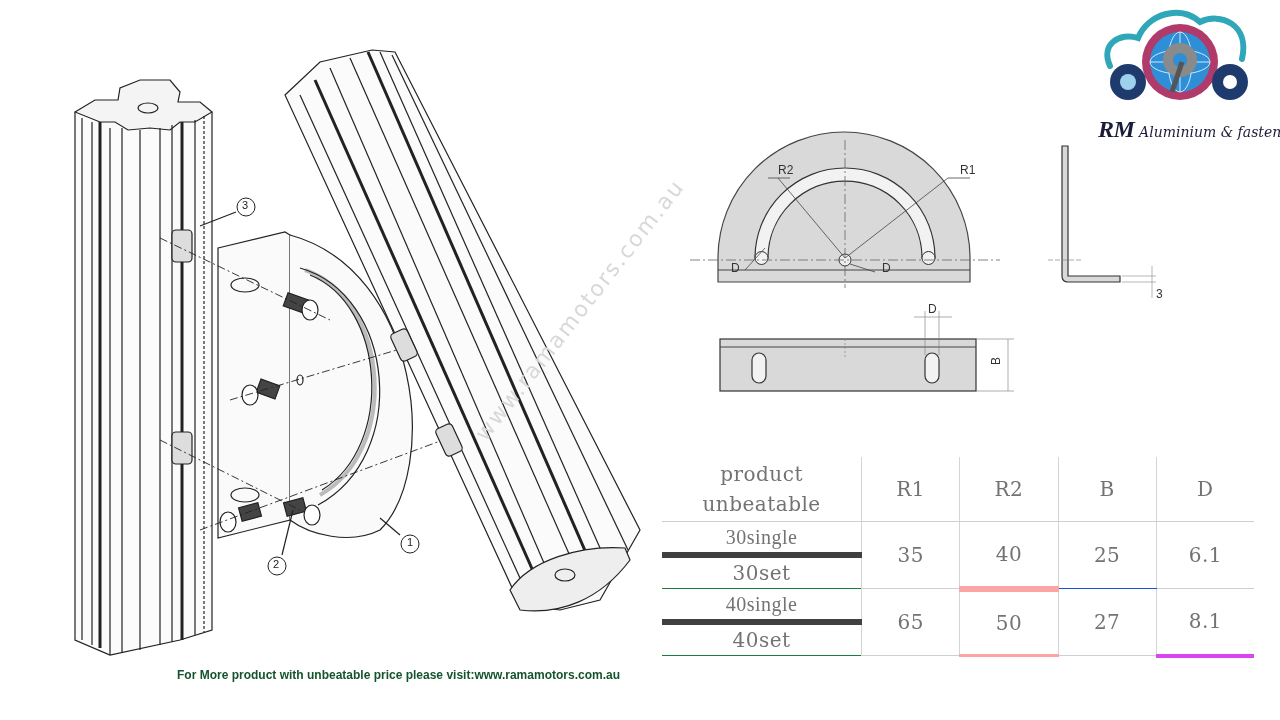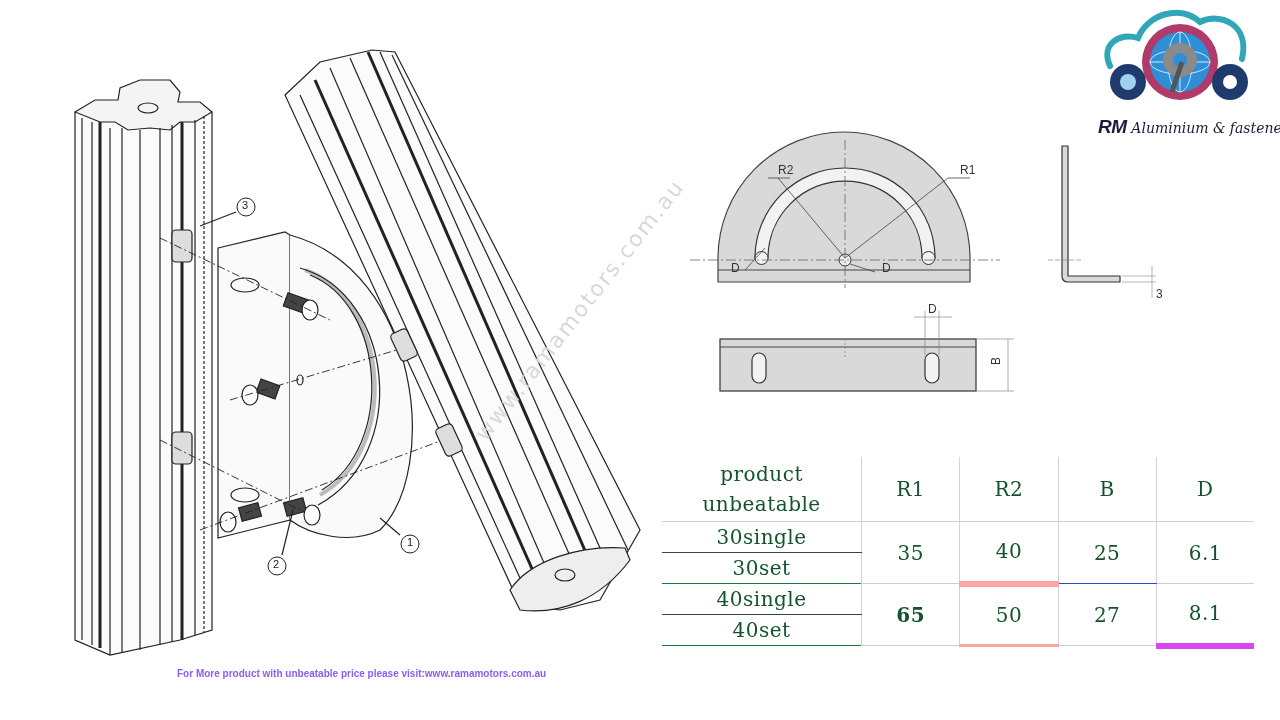--- a/index.html
+++ b/index.html
@@ -1,32 +1,32 @@
 <!DOCTYPE html>
 <html><head>
 <meta charset="utf-8">
 <style>
   html,body{margin:0;padding:0;background:#ffffff;}
   body{width:1280px;height:720px;position:relative;overflow:hidden;font-family:"Liberation Sans",sans-serif;}
   .abs{position:absolute;}
   svg{position:absolute;overflow:visible;}
   
   .logo-text{position:absolute;left:1098px;top:116px;width:180px;font-size:17px;color:#1b1b3a;white-space:nowrap;font-style:italic;}
-  .logo-text b{font-weight:900;font-size:19px;letter-spacing:-0.5px;}
+  .logo-text b{font-weight:900;font-size:24px;letter-spacing:-0.5px;font-family:Liberation Serif, serif;}
   .logo-text span{font-family:"DejaVu Serif",serif;font-size:14px;font-style:italic;}
   
-  .spec-table{position:absolute;left:662px;top:457px;width:592px;border-collapse:collapse;font-family:"DejaVu Serif","Liberation Serif",serif;color:#14532d;}
+  .spec-table{position:absolute;left:662px;top:457px;width:592px;border-collapse:collapse;font-family:"DejaVu Serif","Liberation Serif",serif;color:#737373;}
   .spec-table td,.spec-table th{font-weight:normal;text-align:center;vertical-align:middle;padding:0;font-size:20px;letter-spacing:0.5px;}
   .spec-table th{height:64px;}
   .spec-table .vline{border-left:1px solid #d4d4d4;}
   .spec-table tr.head th{border-bottom:1px solid #cfcfcf;}
   .spec-table .sub{height:30px;font-size:20px;}
-  .spec-table .sub-top{border-bottom:1px solid #404040;}
+  .spec-table .sub-top{border-bottom:6px solid #404040;font-family:Liberation Serif, serif;}
   .spec-table .row-end td{border-bottom:1px solid #15803d;}
-  .footer{position:absolute;left:177px;top:668px;font-size:10px;font-weight:bold;color:#8b5cf6;white-space:nowrap;}
+  .footer{position:absolute;left:177px;top:668px;font-size:12px;font-weight:bold;color:#14532d;white-space:nowrap;}
   .watermark{position:absolute;left:470px;top:430px;transform:rotate(-52deg);transform-origin:left top;font-size:22px;color:#d8d8d8;letter-spacing:2px;white-space:nowrap;font-family:"DejaVu Sans",sans-serif;}
   .dim-label{position:absolute;font-size:12px;color:#333;font-family:"Liberation Sans",sans-serif;}
 </style>
 </head>
 <body>
 
 <svg width="640" height="660" style="left:0;top:0;" viewBox="0 0 640 660">
   <g fill="none" stroke="#222" stroke-width="1.2">
 
     <g>
@@ -205,24 +205,24 @@
     <td class="vline" rowspan="2" style="border-bottom:1px solid #cfcfcf;">35</td>
     <td class="vline" rowspan="2" style="border-bottom:6px solid #fca5a5;">40</td>
     <td class="vline" rowspan="2" style="border-bottom:1px solid #1d4ed8;margin-left:36px;">25</td>
     <td class="vline" rowspan="2" style="border-bottom:1px solid #cfcfcf;text-align:center;">6.1</td>
   </tr>
   <tr class="row-end">
     <td class="sub">30set</td>
   </tr>
   <tr>
     <td class="sub sub-top">40single</td>
-    <td class="vline" rowspan="2" style="border-bottom:1px solid #cfcfcf;font-weight:bold;">65</td>
+    <td class="vline" rowspan="2" style="border-bottom:1px solid #cfcfcf;">65</td>
     <td class="vline" rowspan="2" style="border-bottom:3px solid #fca5a5;">50</td>
     <td class="vline" rowspan="2" style="border-bottom:1px solid #cfcfcf;">27</td>
-    <td class="vline" rowspan="2" style="border-bottom:6px solid #d946ef;text-align:center;">8.1</td>
+    <td class="vline" rowspan="2" style="border-bottom:4px solid #d946ef;text-align:center;">8.1</td>
   </tr>
   <tr class="row-end">
     <td class="sub">40set</td>
   </tr>
 </tbody>
   </table>
 
 <div class="footer">For More product with unbeatable price please visit:www.ramamotors.com.au</div>
 
 </body></html>

